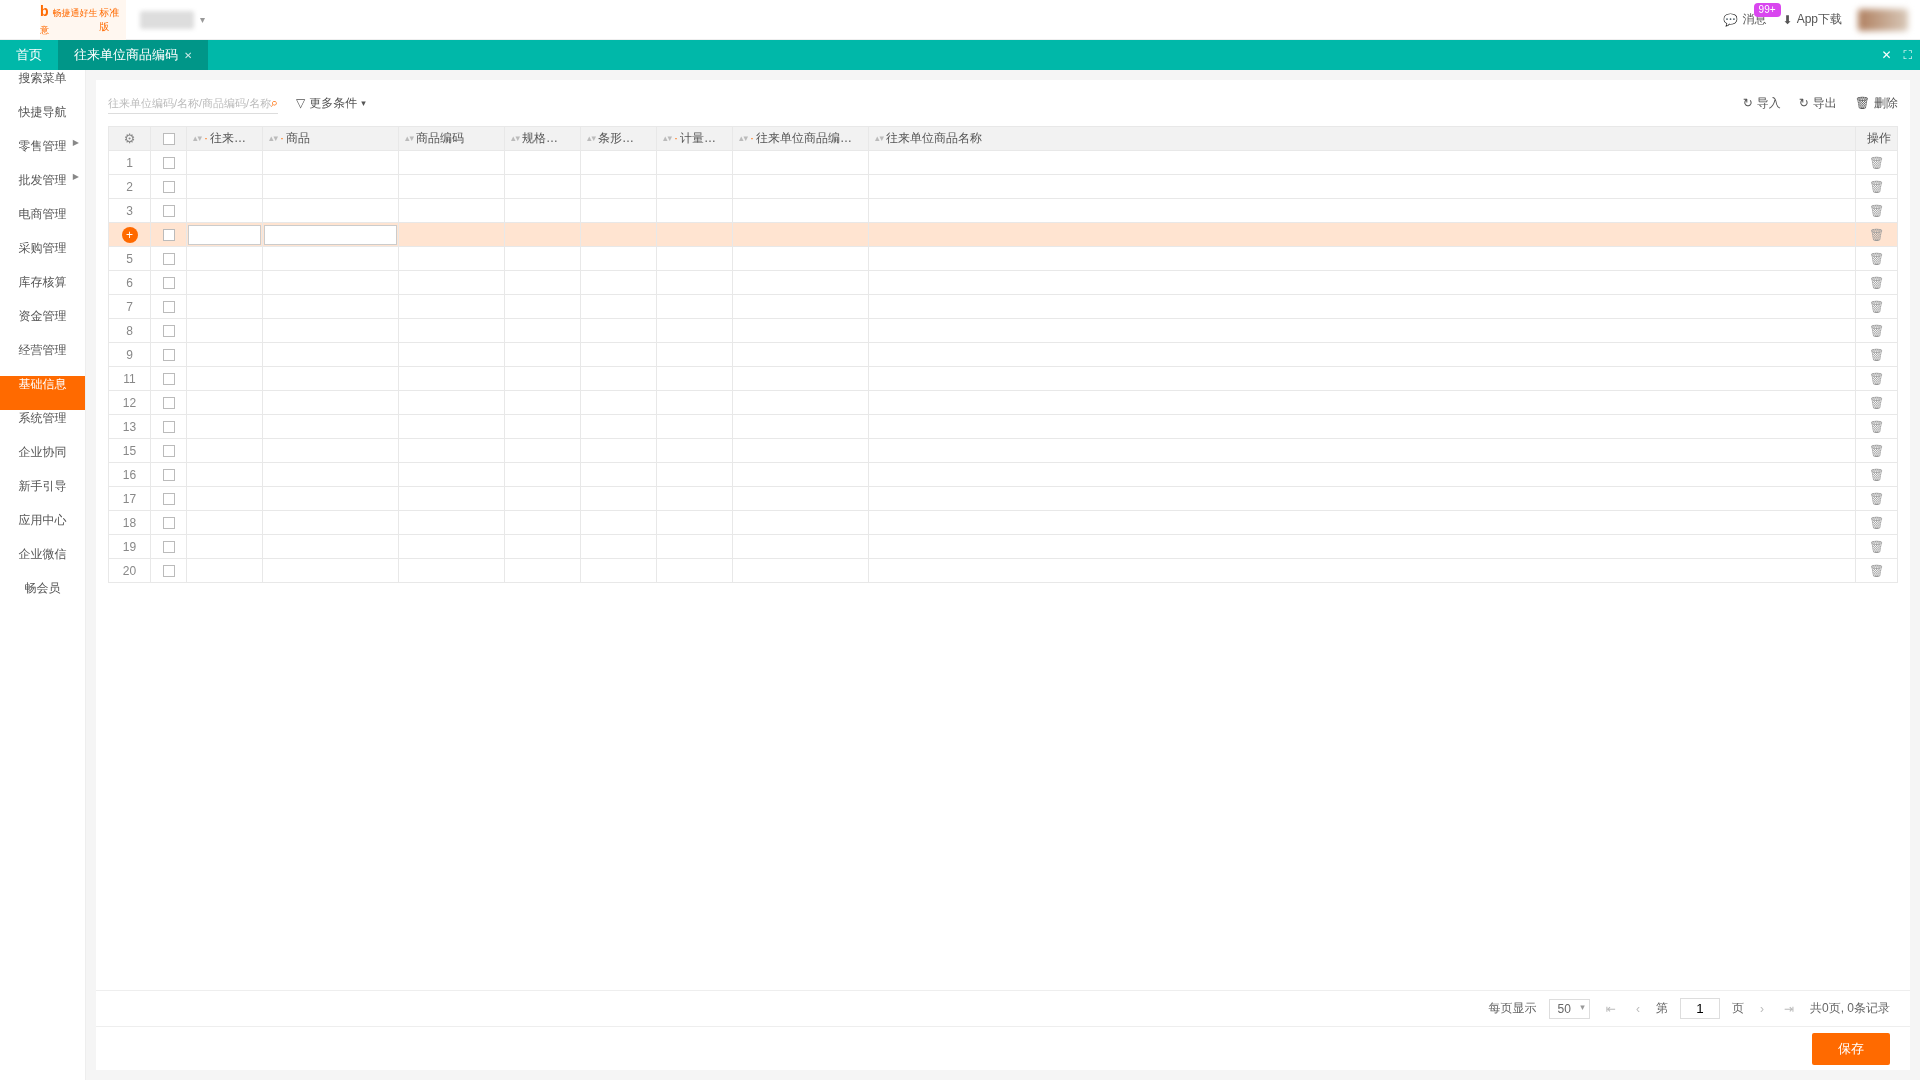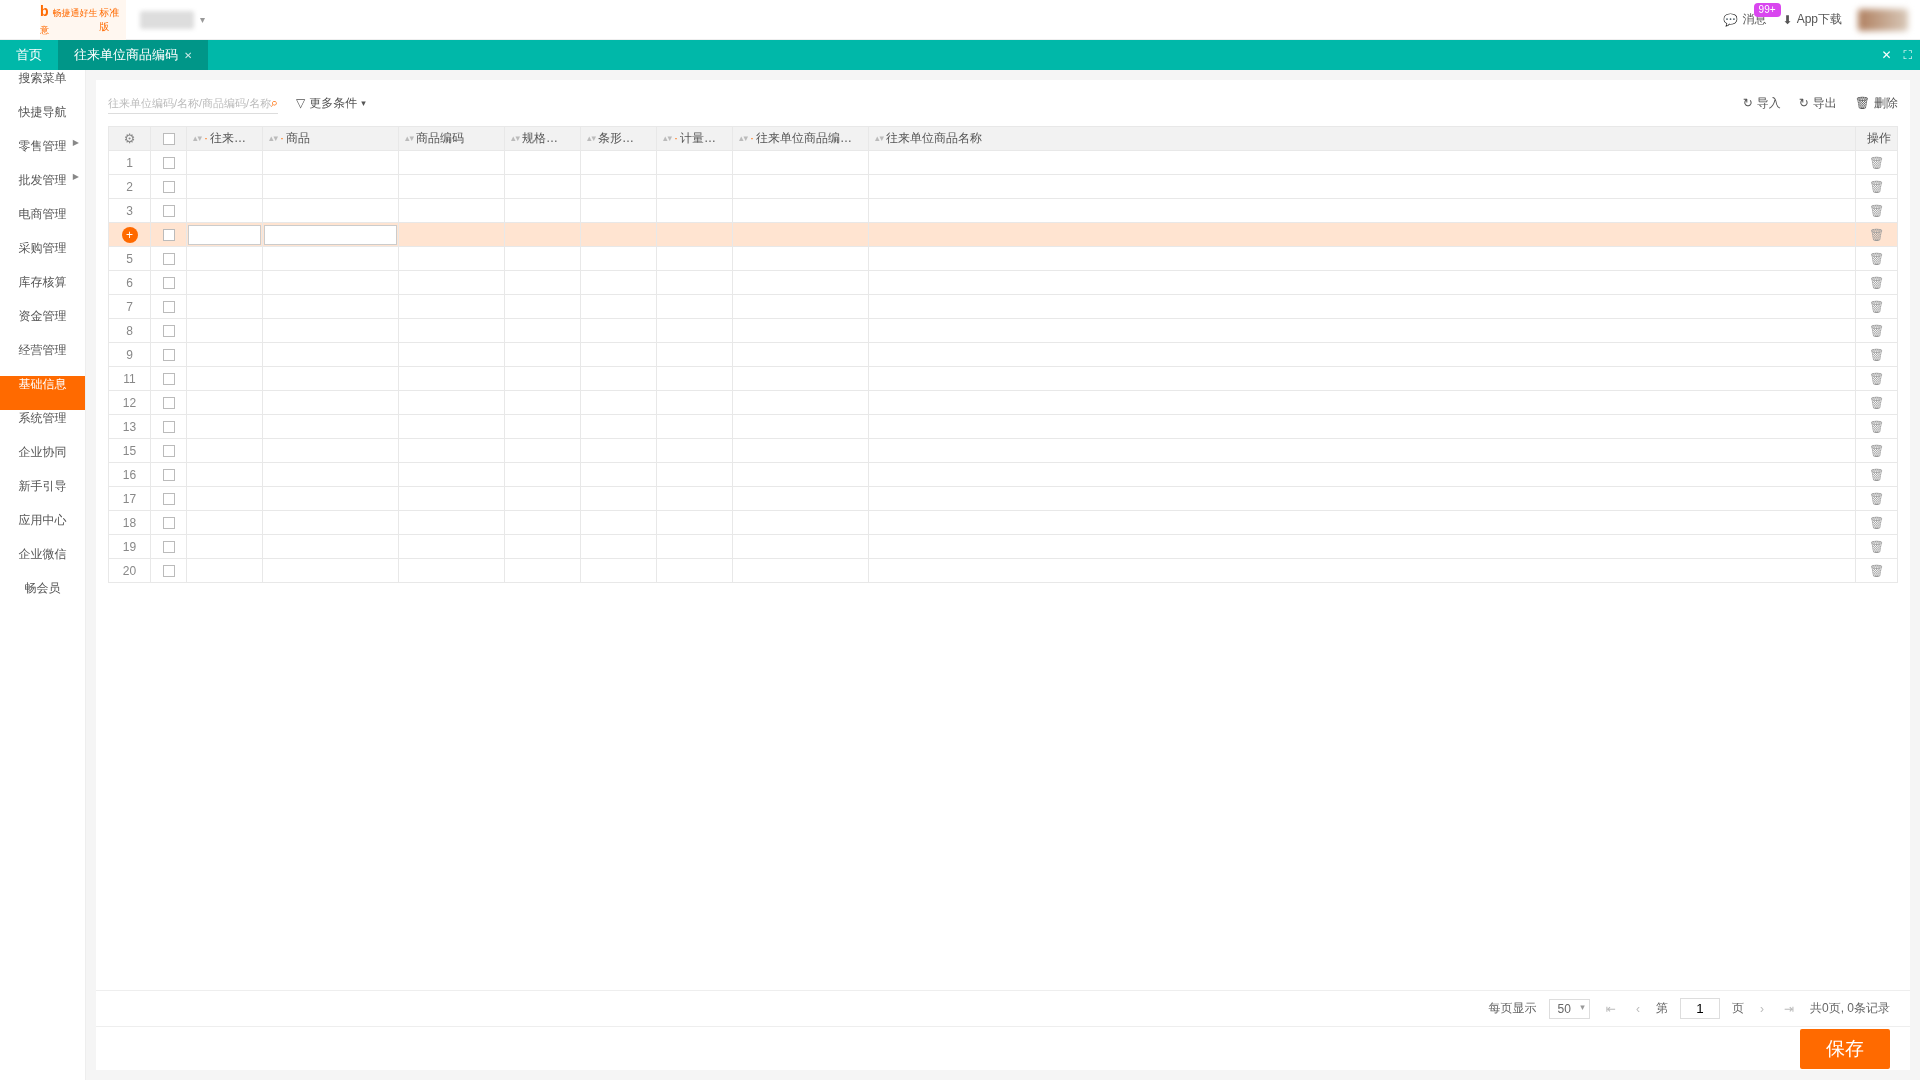--- a/index.html
+++ b/index.html
@@ -67,21 +67,21 @@
 .cell-edit { background: #fff; border: 1px solid #ccc; height: 20px; display: block; }
 
 
 .pager { height: 36px; display: flex; align-items: center; justify-content: flex-end; gap: 12px; padding: 0 20px; font-size: 12px; color: #666; border-top: 1px solid #eee; }
 .pg-select { border: 1px solid #ddd; padding: 2px 18px 2px 8px; background: #fff; cursor: pointer; position: relative; }
 .pg-input { width: 40px; border: 1px solid #ddd; text-align: center; padding: 2px; }
 .pg-btn { color: #bbb; cursor: pointer; padding: 0 4px; }
 
 
 .bottom-bar { height: 44px; display: flex; align-items: center; justify-content: flex-end; padding: 0 20px; background: #fff; border-top: 1px solid #eee; }
-.save-btn { background: #ff6a00; color: #fff; border: none; padding: 7px 26px; font-size: 19px; cursor: pointer; border-radius: 2px; margin-left: 20px; }
+.save-btn { background: #ff6a00; color: #fff; border: none; padding: 7px 26px; font-size: 13px; cursor: pointer; border-radius: 2px; margin-left: 20px; }
 
 .chk { width: 12px; height: 12px; border: 1px solid #bbb; display: inline-block; vertical-align: middle; cursor: pointer; background: #fff; }
 .gear-icon { color: #888; font-size: 13px; }
 </style>
 </head>
 <body>
 
 <div class="top-header">
   <div class="top-left">
     <div class="logo-box">

